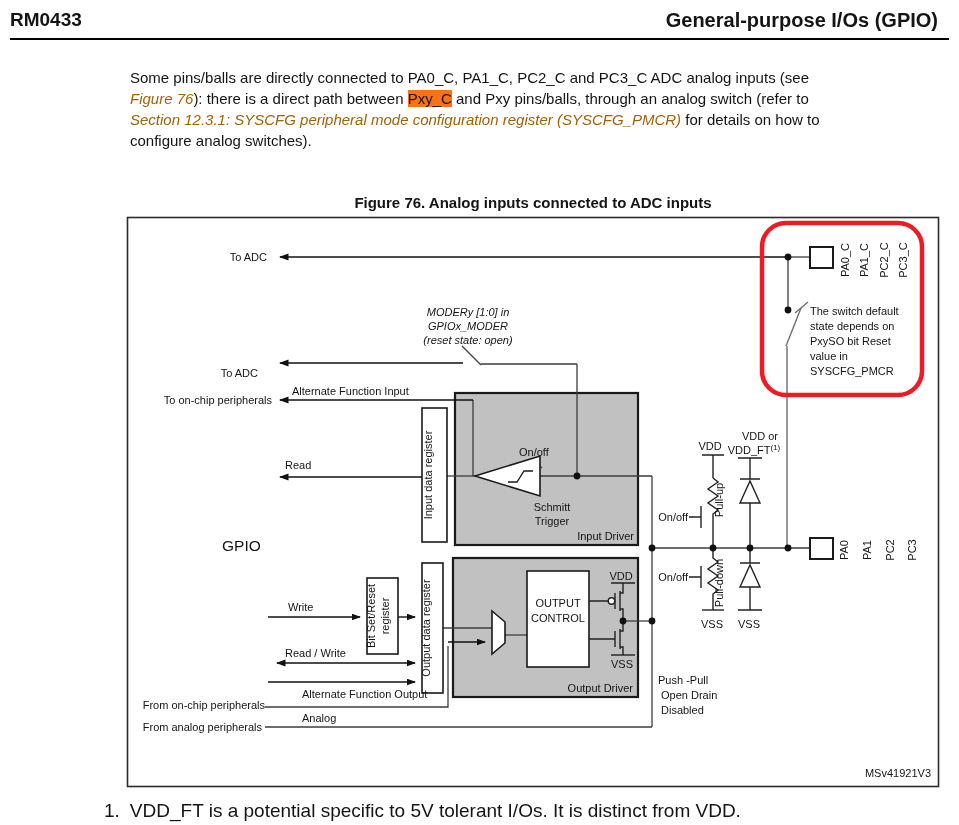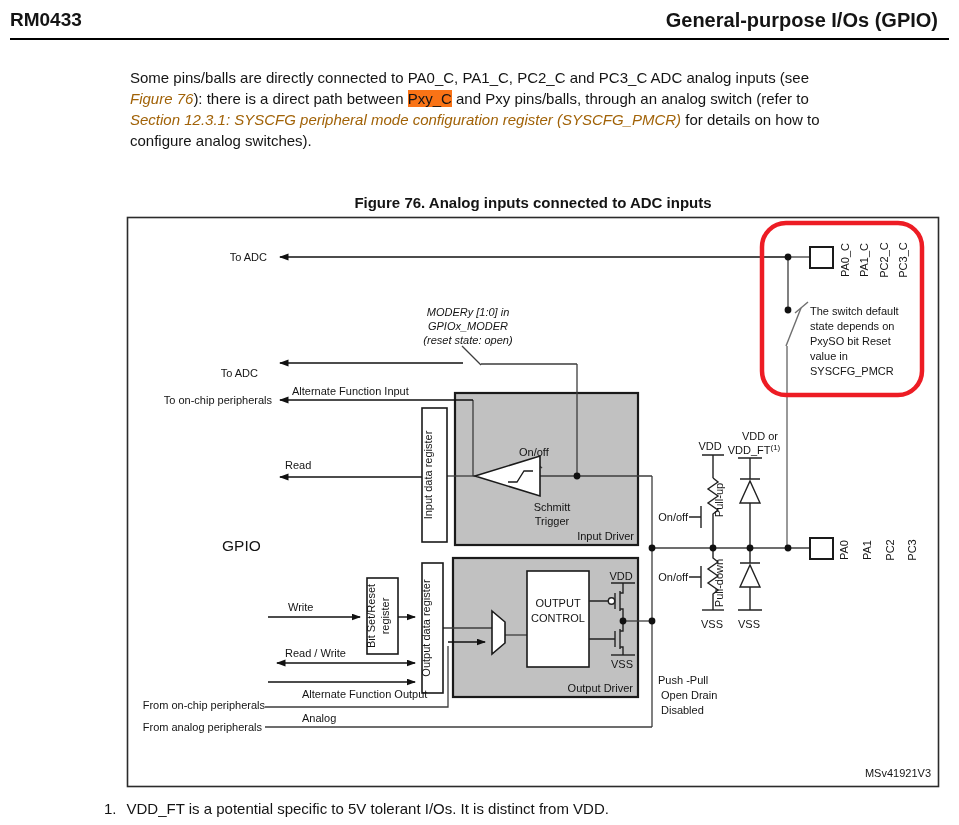--- a/index.html
+++ b/index.html
@@ -10,21 +10,21 @@
   .hdr-rule{position:absolute;left:10px;right:10px;top:38px;height:2px;background:#000;}
   .para{position:absolute;left:130px;top:67px;width:716px;font-size:15px;line-height:21px;}
   .link{color:#a16207;font-style:italic;text-decoration:none;cursor:pointer;}
   .hl{background:#f97316;}
   .fig-title{position:absolute;left:127px;top:194px;width:812px;text-align:center;
              font-size:15px;font-weight:bold;}
   svg.diagram{position:absolute;left:0;top:0;}
   .ft{font-family:"Liberation Sans",sans-serif;font-size:11px;fill:#141414;}
   .it{font-style:italic;}
   .gpio{font-size:15.5px;}
-  .footnote{position:absolute;left:104px;top:800px;font-size:15px;}
+  .footnote{position:absolute;left:104px;top:800px;font-size:19px;}
   .fn-text{margin-left:10px;}
 </style>
 </head>
 <body>
 
 <div class="hdr-left">RM0433</div>
 <div class="hdr-right">General-purpose I/Os (GPIO)</div>
 <div class="hdr-rule"></div>
 
 <div class="para"><span>Some pins/balls are directly connected to PA0_C, PA1_C, PC2_C and PC3_C ADC analog inputs (see </span><span class="link">Figure 76</span><span>): there is a direct path between </span><span class="hl">Pxy_C</span><span> and Pxy pins/balls, through an analog switch (refer to </span><span class="link">Section 12.3.1: SYSCFG peripheral mode configuration register (SYSCFG_PMCR)</span><span> for details on how to configure analog switches).</span></div>

